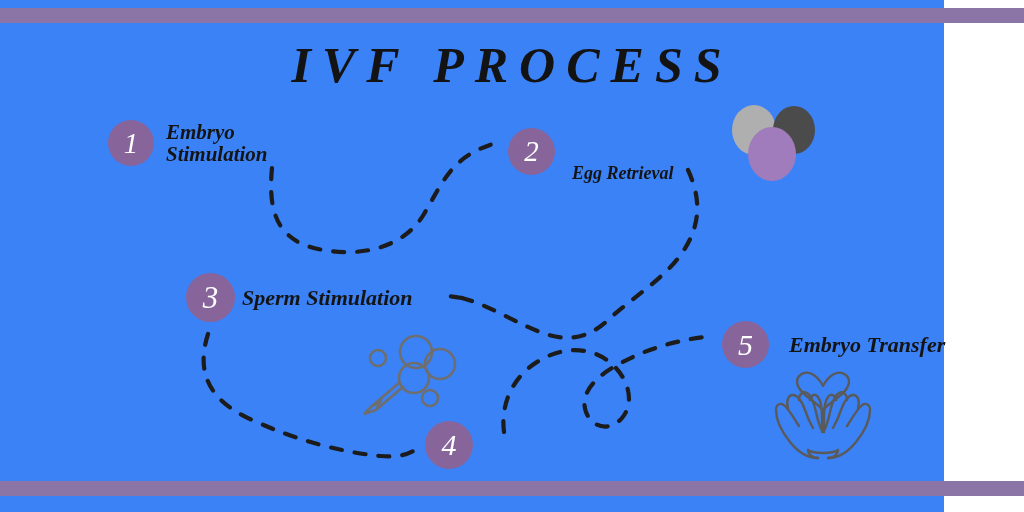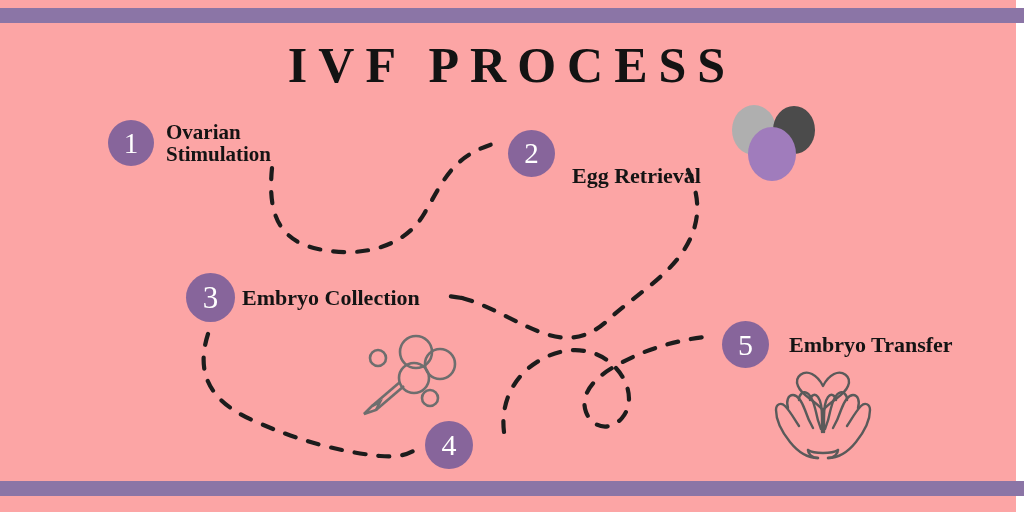--- a/index.html
+++ b/index.html
@@ -8,23 +8,24 @@
     background: #ffffff;
   }
   body {
     width: 1024px;
     height: 512px;
     font-family: "Liberation Serif", serif;
     overflow: hidden;
   }
   #infographic {
     position: relative;
-    width: 1016px;
+    width: 944px;
     height: 512px;
-    background: #fca5a5;
+    background: #3b82f6;
+    font-style: italic;
   }
 
   
   .rule {
     position: absolute;
     left: 0;
     width: 1024px;
     height: 15px;
     background: #8B75A6;
   }
@@ -81,21 +82,21 @@
   }
 
   
   #step-1 { left: 108px; top: 120px; }
   #step-1 .badge { width: 46px; height: 46px; font-size: 29px; }
   #step-1 .step-label { font-size: 21px; margin-left: 12px; white-space: pre-line; }
 
   
   #step-2 { left: 508px; top: 120px; }
   #step-2 .badge { width: 47px; height: 47px; font-size: 29px; }
-  #step-2 .step-label { font-size: 22px; margin-left: 17px; margin-top: 44px; }
+  #step-2 .step-label { font-size: 18px; margin-left: 17px; margin-top: 44px; }
 
   
   #step-3 { left: 186px; top: 273px; }
   #step-3 .badge { width: 49px; height: 49px; font-size: 31px; }
   #step-3 .step-label { font-size: 22px; margin-left: 7px; }
 
   
   #step-4 { left: 425px; top: 421px; }
   #step-4 .badge { width: 48px; height: 48px; font-size: 30px; }
   #step-4 .step-label { font-size: 22px; margin-left: 13px; }
@@ -143,32 +144,32 @@
                C 572,344 598,350 614,366
                C 630,382 634,404 622,418
                C 610,432 592,428 586,412
                C 580,396 592,380 612,368
                C 644,349 676,340 712,336"></path>
     </g>
   </svg>
 
   <div class="step" id="step-1">
     <div class="badge">1</div>
-    <div class="step-label">Ovarian
+    <div class="step-label">Embryo
 Stimulation</div>
   </div>
 
   <div class="step" id="step-2">
     <div class="badge">2</div>
     <div class="step-label">Egg Retrieval</div>
   </div>
 
   <div class="step" id="step-3">
     <div class="badge">3</div>
-    <div class="step-label">Embryo Collection</div>
+    <div class="step-label">Sperm Stimulation</div>
   </div>
 
   <div class="step" id="step-4">
     <div class="badge">4</div>
   </div>
 
   <div class="step" id="step-5">
     <div class="badge">5</div>
     <div class="step-label">Embryo Transfer</div>
   </div>

